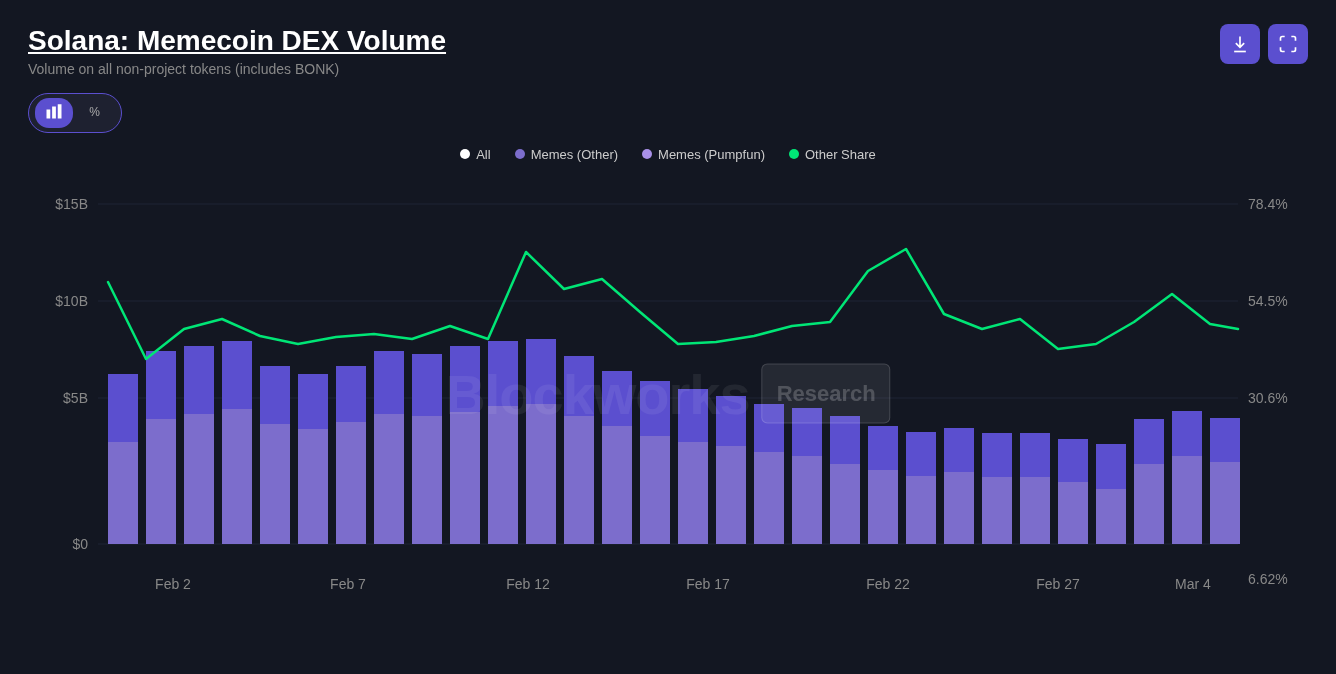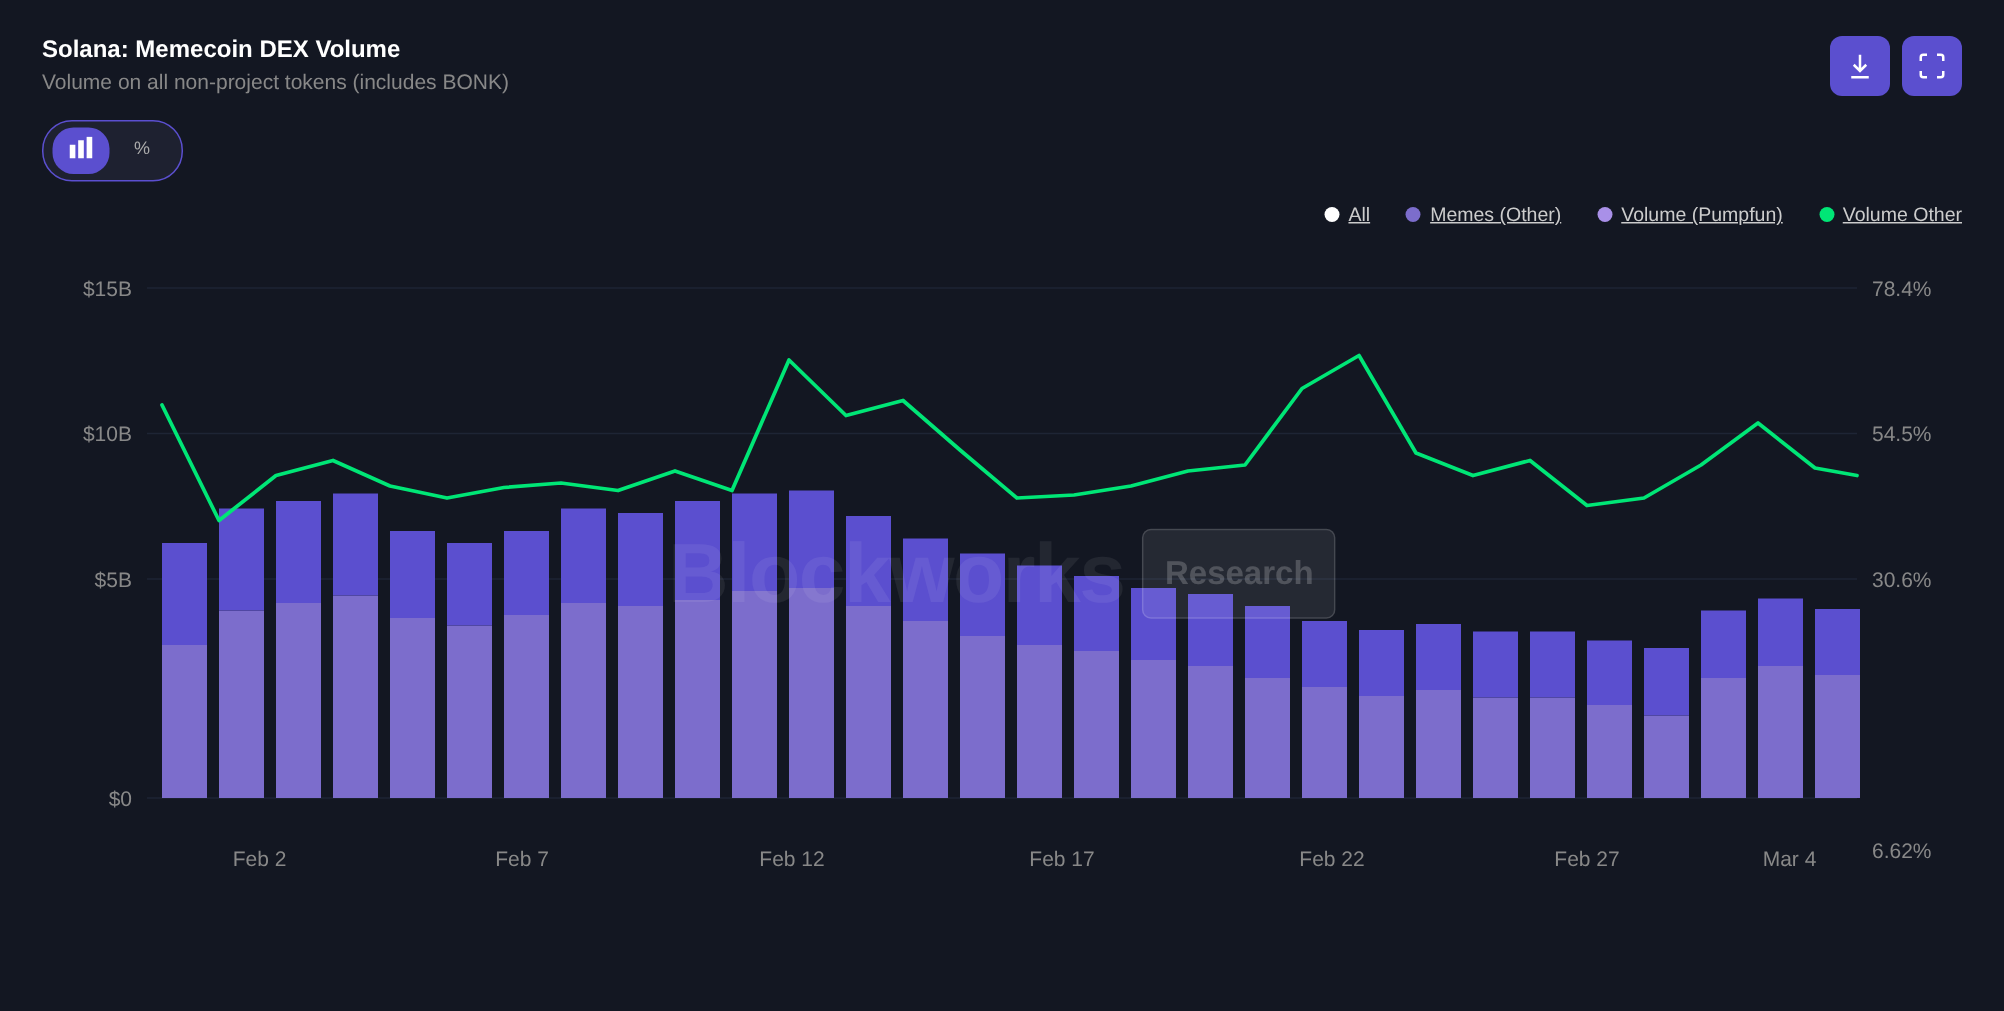--- a/index.html
+++ b/index.html
@@ -19,24 +19,25 @@
       position: relative;
     }
     .header {
       display: flex;
       justify-content: space-between;
       align-items: flex-start;
       margin-bottom: 16px;
     }
     .title-block {}
     .chart-title {
-      font-size: 16px;
+      font-size: 28px;
       font-weight: 700;
       color: #ffffff;
       line-height: 1.2;
+      text-decoration: underline;
     }
     .chart-subtitle {
       font-size: 14px;
       color: #888;
       margin-top: 3px;
     }
     .header-actions {
       display: flex;
       gap: 8px;
       align-items: center;
@@ -72,26 +73,25 @@
       font-size: 16px;
       background: transparent;
       color: #aaa;
     }
     .toggle-btn.active {
       background: #5b4fcf;
       color: white;
     }
     .legend {
       display: flex;
-      justify-content: flex-end;
+      justify-content: center;
       gap: 24px;
       margin-bottom: 12px;
       font-size: 13px;
       color: #ccc;
-      text-decoration: underline;
     }
     .legend-item {
       display: flex;
       align-items: center;
       gap: 6px;
     }
     .legend-dot {
       width: 10px;
       height: 10px;
       border-radius: 50%;
@@ -174,25 +174,25 @@
     <div class="legend-item">
       <div class="legend-dot" style="background:#ffffff"></div>
       <span>All</span>
     </div>
     <div class="legend-item">
       <div class="legend-dot" style="background:#7c6dcc"></div>
       <span>Memes (Other)</span>
     </div>
     <div class="legend-item">
       <div class="legend-dot" style="background:#a990e8"></div>
-      <span>Volume (Pumpfun)</span>
+      <span>Memes (Pumpfun)</span>
     </div>
     <div class="legend-item">
       <div class="legend-dot" style="background:#00e676"></div>
-      <span>Volume Other</span>
+      <span>Other Share</span>
     </div>
   </div>
 
   <div class="chart-area">
     <svg class="chart-svg" viewBox="0 0 1280 440" preserveAspectRatio="none">
 
       <line x1="70" y1="30" x2="1210" y2="30" stroke="#1e2535" stroke-width="1"></line>
       <line x1="70" y1="127" x2="1210" y2="127" stroke="#1e2535" stroke-width="1"></line>
       <line x1="70" y1="224" x2="1210" y2="224" stroke="#1e2535" stroke-width="1"></line>
       <line x1="70" y1="370" x2="1210" y2="370" stroke="#1e2535" stroke-width="1"></line>

